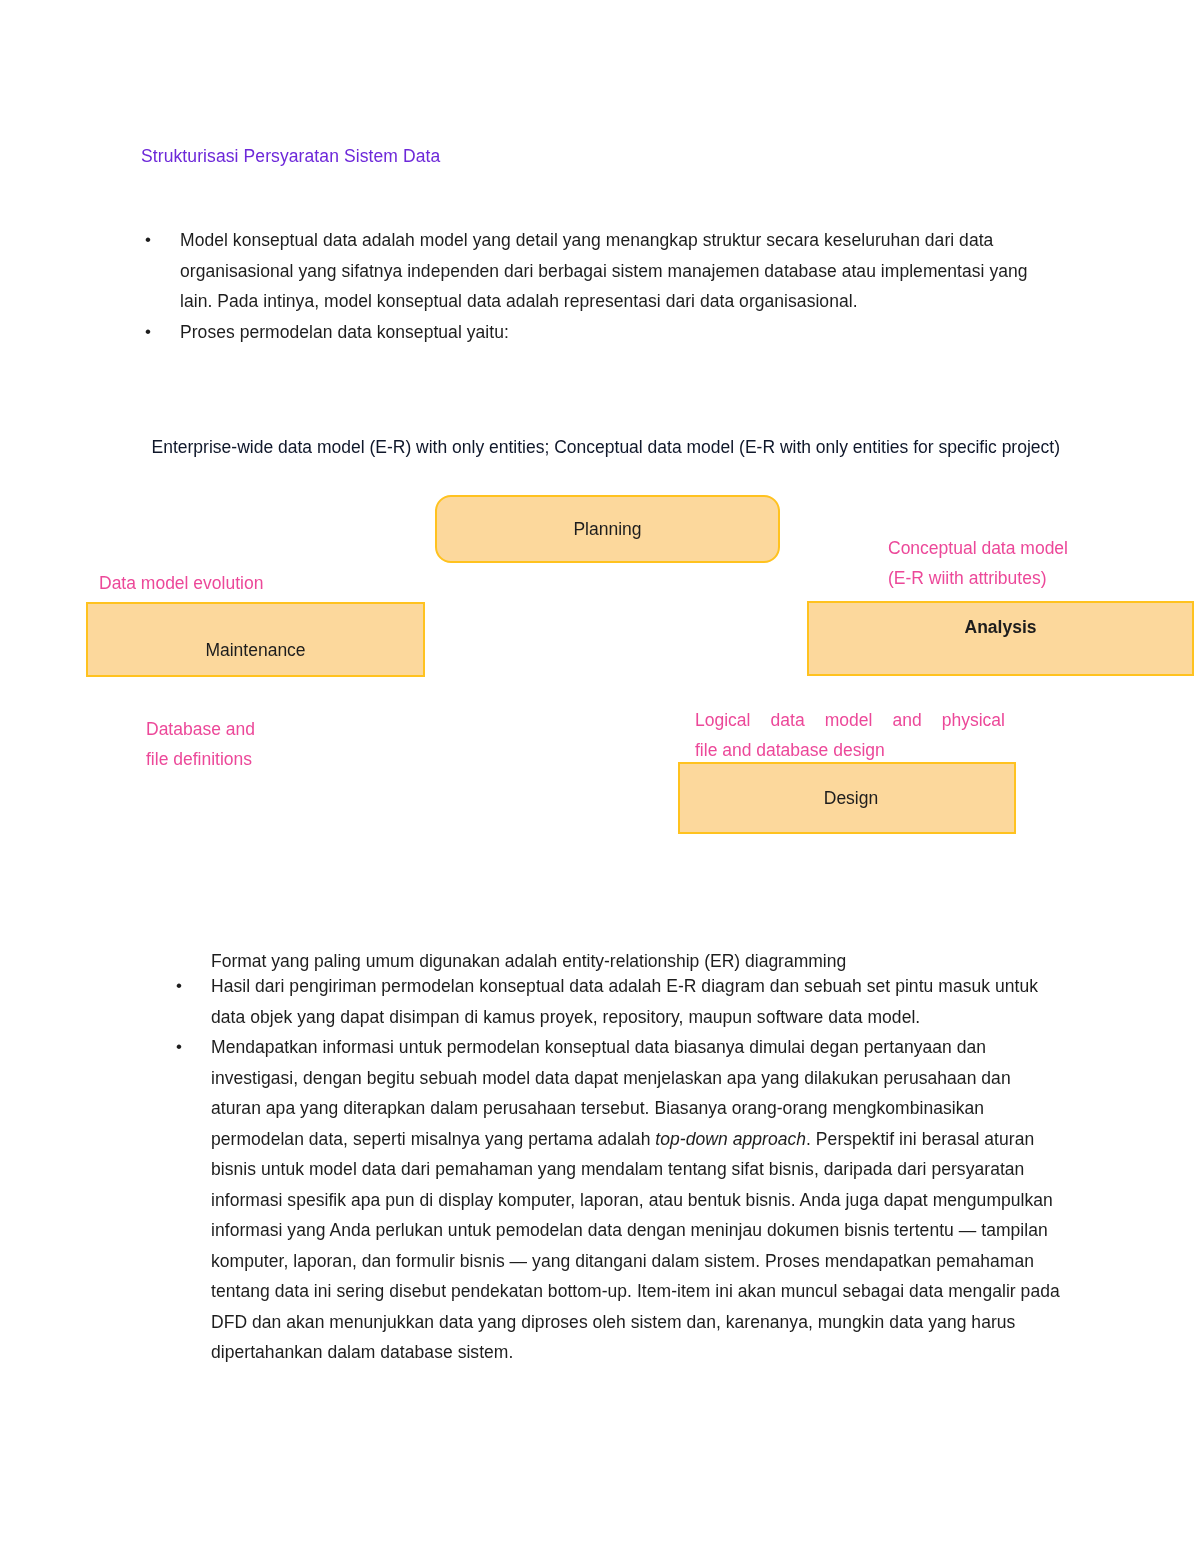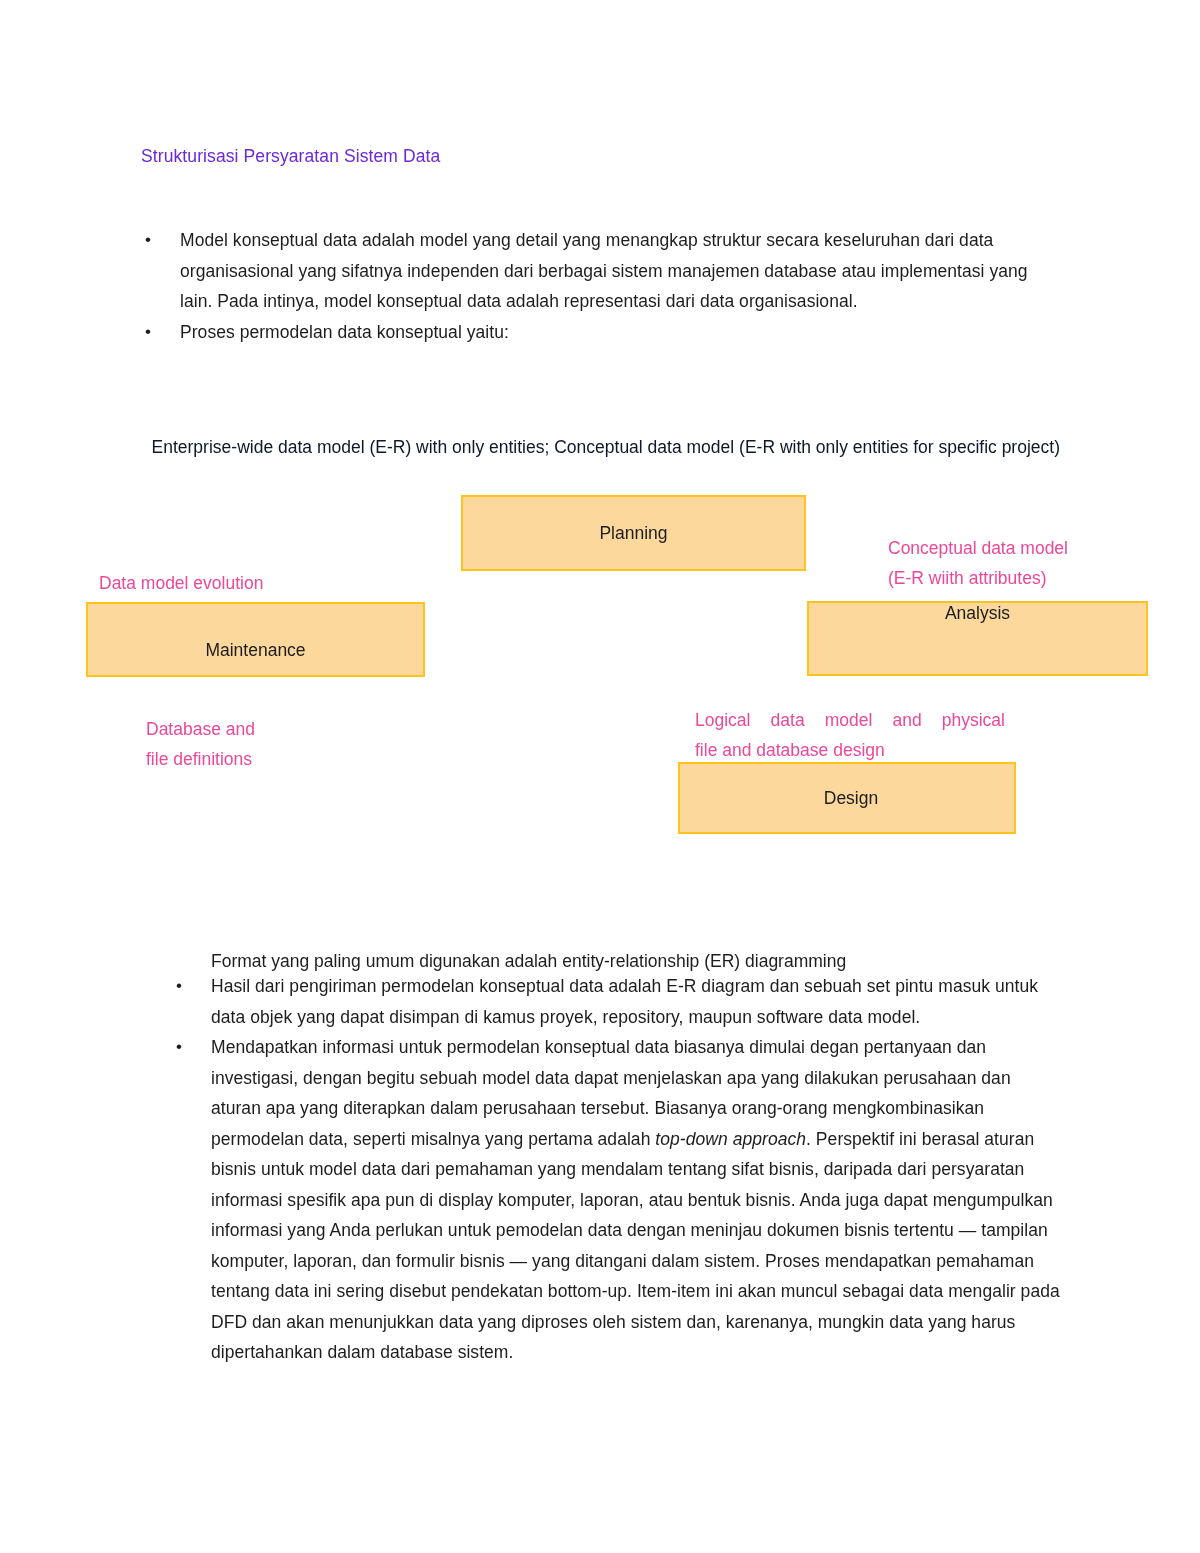--- a/index.html
+++ b/index.html
@@ -106,31 +106,34 @@
     font-size: 17.5px;
     color: #1d1d1d;
     display: flex;
     align-items: center;
     justify-content: center;
     z-index: 5;
   }
 
   
   .box-planning {
-    left: 461px; top: 495px; width: 345px; height: 76px;
+    left: 435px; top: 495px; width: 345px; height: 68px;
     align-items: center;
+    border-radius: 16px;
   }
   .box-maintenance {
     left: 86px; top: 602px; width: 339px; height: 75px;
     align-items: flex-end;
     padding-bottom: 14px;
   }
   .box-analysis {
-    left: 807px; top: 601px; width: 341px; height: 75px;
+    left: 807px; top: 601px; width: 387px; height: 75px;
     align-items: flex-start;
+    padding-top: 14px;
+    font-weight: bold;
   }
   .box-implementation {
     left: 146px; top: 763px; width: 338px; height: 71px;
   }
   .box-design {
     left: 678px; top: 762px; width: 338px; height: 72px; padding-left: 8px;
   }
 
   .lbl {
     position: absolute;

